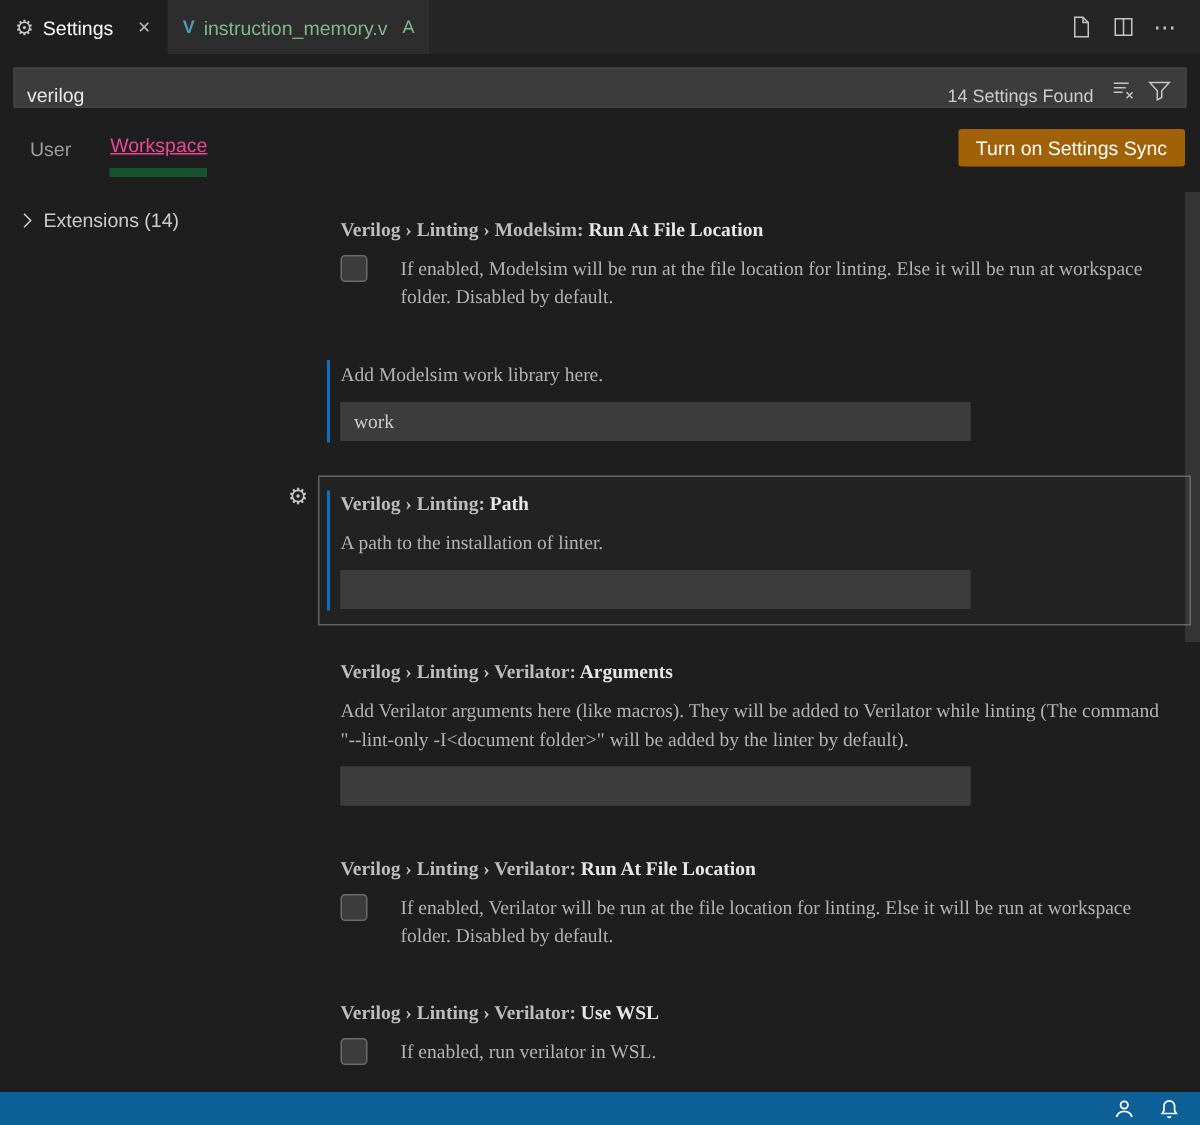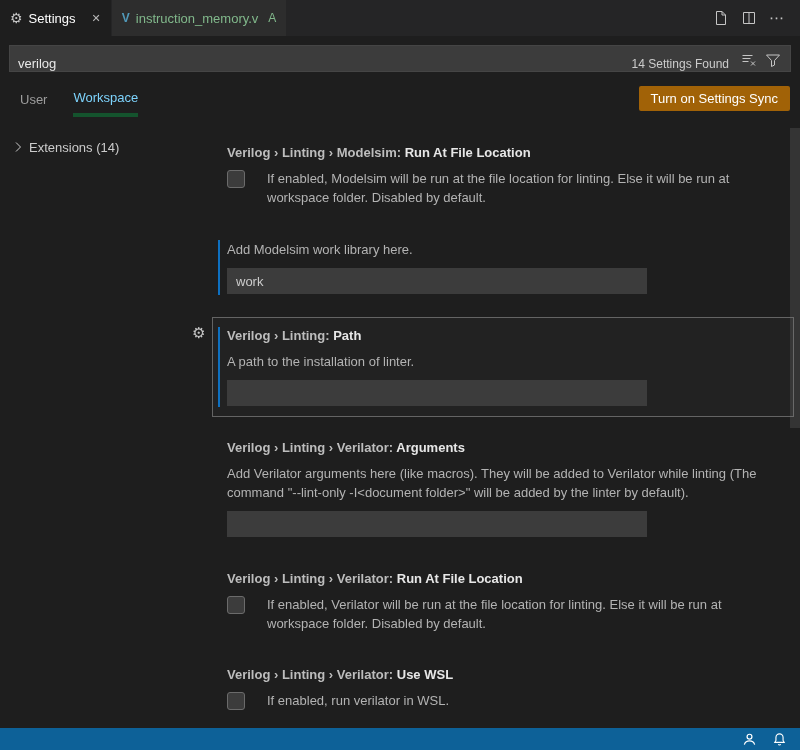--- a/index.html
+++ b/index.html
@@ -23,28 +23,28 @@
   
   .search-row { padding:9px 9px 6px 9px; flex:none; }
   .searchbox { height:27px; background:#3c3c3c; border:1px solid #454545; display:flex; align-items:flex-end; padding:0 5px 0 8px; }
   .searchbox input { flex:1; min-width:0; background:transparent; border:none; outline:none; color:#e8e8e8; font-size:13px; font-family:inherit; }
   .search-meta { color:#cccccc; font-size:12px; margin:0 8px 0 8px; white-space:nowrap; }
   .search-ic { width:24px; height:22px; display:flex; align-items:center; justify-content:center; border-radius:3px; }
 
   
   .scope-row { display:flex; align-items:center; height:40px; padding:0 10px 0 20px; flex:none; }
   .scope-tab { font-size:13px; margin-right:26px; padding:10px 0 8px 0; color:#9d9d9d; cursor:pointer; }
-  .scope-tab.active { color:#7dd3fc; border-bottom:4px solid #14532d; }
+  .scope-tab.active { color:#ec4899; border-bottom:6px solid #14532d;text-decoration:underline; }
   .sync-btn { margin-left:auto; background:#a16207; color:#ffffff; font-size:13px; font-family:inherit; padding:5px 12px; border:none; border-radius:2px; cursor:pointer; }
 
   
   .body { flex:1; min-height:0; display:flex; }
   .toc { width:208px; flex:none; padding-top:18px; }
-  .toc-item { display:flex; align-items:center; gap:3px; padding:3px 8px 3px 10px; font-size:13px; color:#cccccc; cursor:pointer; }
-  .list { flex:1; min-width:0; padding-top:16px; position:relative; }
+  .toc-item { display:flex; align-items:flex-start; gap:3px; padding:3px 8px 3px 10px; font-size:13px; color:#cccccc; cursor:pointer; }
+  .list { flex:1; min-width:0; padding-top:16px; position:relative;font-family:Liberation Serif, serif; }
 
   .setting { position:relative; margin:0 6px 12px 4px; padding:9px 14px 10px 14px; border:1px solid transparent; }
   .setting .bar { position:absolute; left:5px; top:9px; bottom:9px; width:2px; background:#0e70c0; }
   .setting.focused { border-color:#646464; background:rgba(255,255,255,0.02); }
   .setting .row-gear { position:absolute; left:-21px; top:7px; color:#c5c5c5; font-size:15px; line-height:1; cursor:pointer; }
 
   .s-title { font-size:13px; font-weight:bold; margin-bottom:7px; line-height:18px; }
   .s-title .cat { color:#bdbdbd; }
   .s-title .nm { color:#e7e7e7; }
   .s-desc { font-size:13px; color:#b3b3b3; line-height:19px; max-width:560px; }

